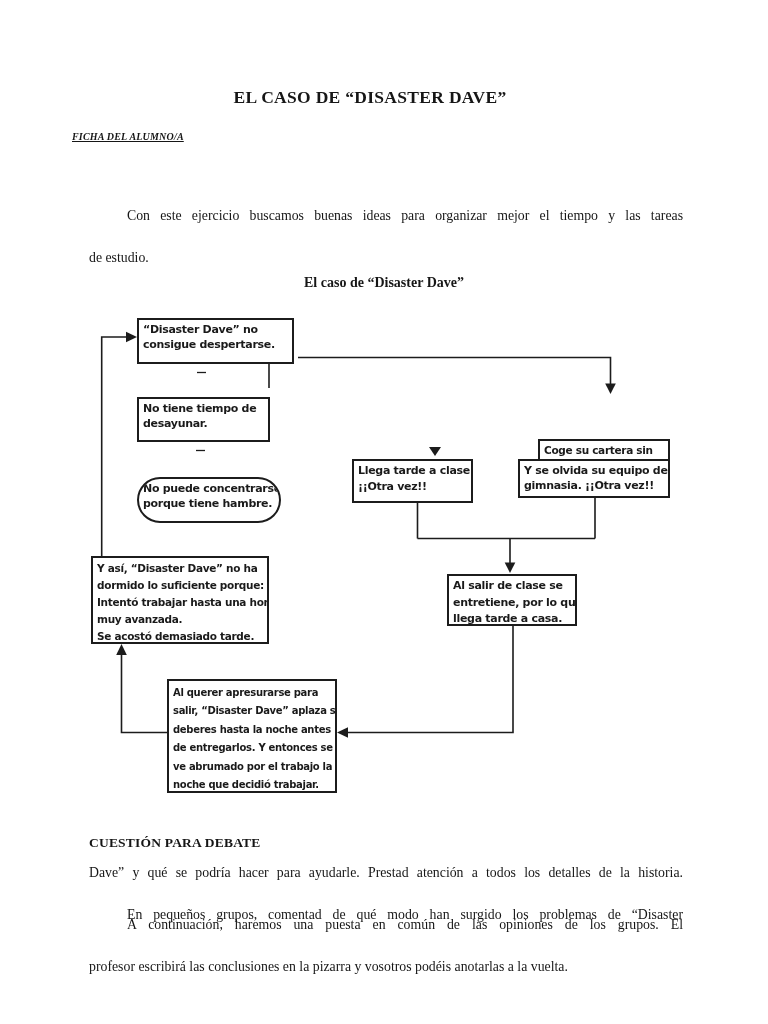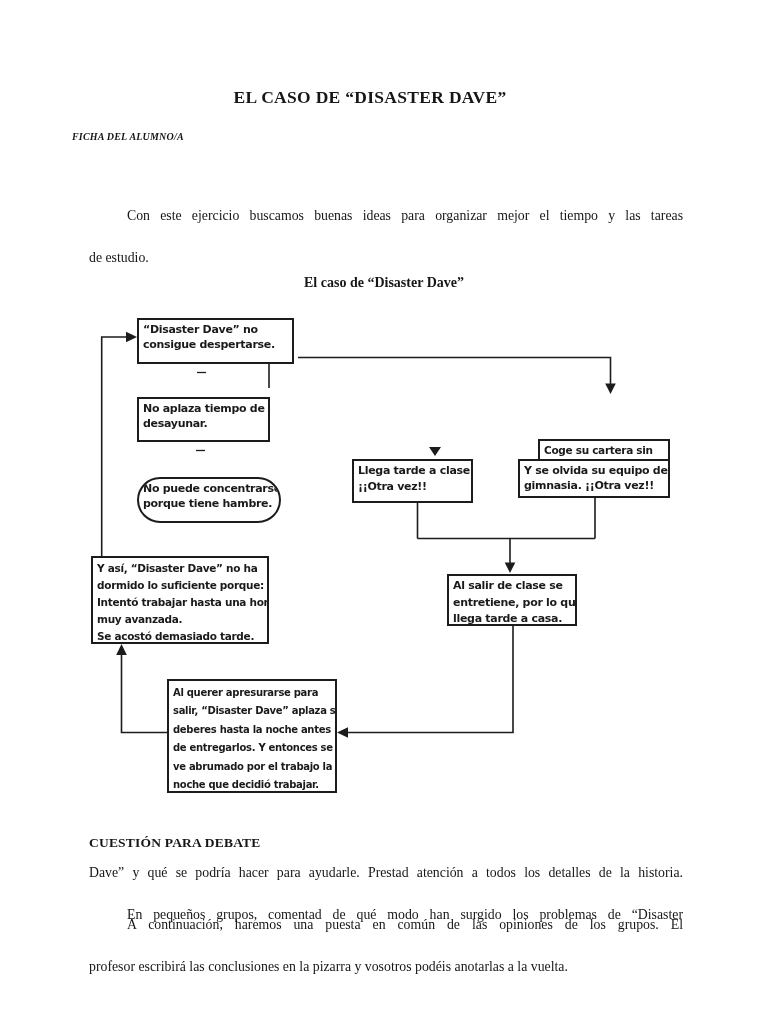--- a/index.html
+++ b/index.html
@@ -6,21 +6,21 @@
   .page{
     position:relative;width:768px;height:1024px;background:#ffffff;
     font-family:"Liberation Serif",serif;color:#161616;overflow:hidden;padding-left:37px;
   }
   .doc-title{
     position:absolute;top:87px;left:0;width:740px;text-align:center;
     font-size:17.5px;font-weight:bold;letter-spacing:.3px;
   }
   .ficha{
     position:absolute;top:131px;left:72px;
-    font-size:10px;font-style:italic;font-weight:bold;letter-spacing:.2px;
+    font-size:10px;font-style:italic;font-weight:bold;letter-spacing:.2px;text-decoration:underline;
   }
   .textcol{position:absolute;left:89px;width:594px;font-size:13.8px;line-height:21px;}
   .jl{text-align:justify;}
   .jl::after{content:"";display:inline-block;width:100%;}
   .ll{text-align:left;}
   .ind{text-indent:38px;}
   .diagram-title{
     position:absolute;top:275px;left:0;width:768px;text-align:center;
     font-size:14px;font-weight:bold;
   }
@@ -75,21 +75,21 @@
     <polygon points="121.5,644 116.2,655 126.8,655" fill="#1c1c1c" stroke="none"></polygon>
 
     <path d="M197 372.5 L206 372.5" stroke-width="1.3"></path>
     <path d="M196 450.5 L205 450.5" stroke-width="1.3"></path>
     <path d="M228 440 L237 440" stroke-width="1.3"></path>
   </svg>
 
   <div class="fc-box" style="left:137px;top:318px;width:157px;height:46px;">“Disaster Dave” no
 consigue despertarse.</div>
 
-  <div class="fc-box" style="left:137px;top:397px;width:133px;height:45px;">No aplaza tiempo de
+  <div class="fc-box" style="left:137px;top:397px;width:133px;height:45px;">No tiene tiempo de
 desayunar.</div>
 
   <div class="fc-box" style="left:137px;top:477px;width:144px;height:46px;border-radius:23px;">No puede concentrarse
 porque tiene hambre.</div>
 
   <div class="fc-box" style="left:91px;top:556px;width:178px;height:88px;font-size:10.5px;line-height:17px;">Y así, “Disaster Dave” no ha
 dormido lo suficiente porque:
 Intentó trabajar hasta una hora
 muy avanzada.
 Se acostó demasiado tarde.</div>

